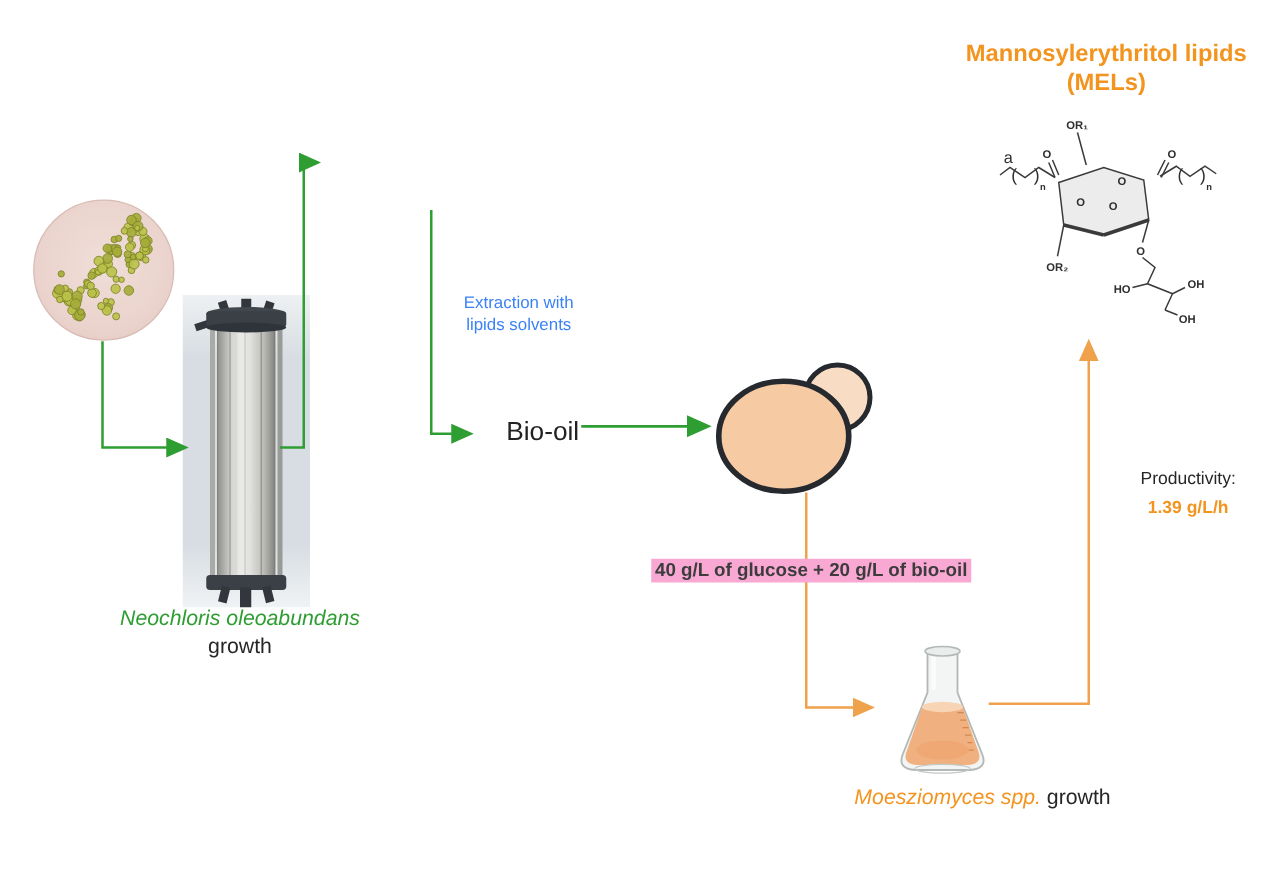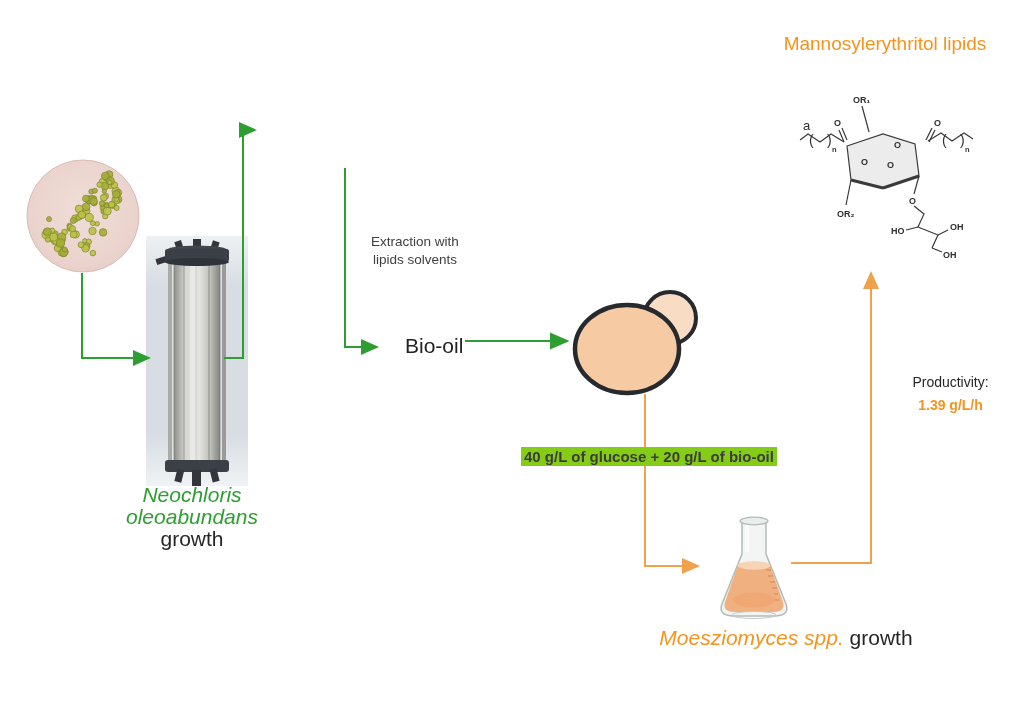--- a/index.html
+++ b/index.html
@@ -6,26 +6,26 @@
   .canvas{
     position:relative;width:1024px;height:702px;background:#fff;overflow:hidden;
     font-family:"Liberation Sans",sans-serif;color:#262626;
   }
   .illus{position:absolute;z-index:1;}
   .overlay{position:absolute;left:0;top:0;z-index:2;}
   .txt{position:absolute;z-index:3;}
   .center{text-align:center;}
   .green{color:var(--green);}
   .orange{color:var(--orange);}
-  .title{font-size:19px;font-weight:normal;line-height:23px;color:var(--orange);}
+  .title{font-size:19px;font-weight:bold;line-height:23px;color:var(--orange);}
   .production{font-size:18px;line-height:25px;}
-  .extraction{font-size:13.5px;line-height:18px;color:#404040;}
+  .extraction{font-size:13.5px;line-height:18px;color:#3b82f6;}
   .biooil{font-size:21px;color:#222;}
-  .medium{font-size:15px;font-weight:bold;color:#3c3c3c;background:#84cc16;padding:1px 3px;white-space:nowrap;}
-  .growthlbl{font-size:21px;line-height:22px;}
+  .medium{font-size:15px;font-weight:bold;color:#3c3c3c;background:#f9a8d4;padding:1px 3px;white-space:nowrap;}
+  .growthlbl{font-size:17px;line-height:22px;}
   .italic{font-style:italic;}
   .productivity{font-size:14px;line-height:23px;}
   svg text{font-family:"Liberation Sans",sans-serif;}
 </style>
 </head>
 <body>
 
 <div class="canvas">
 
   <svg class="illus" style="left:24px;top:157px;" width="118" height="118" viewBox="0 0 118 118">
@@ -267,20 +267,21 @@
     <path d="M82 273 L82 358 L148 358" fill="none" style="stroke:var(--green)" stroke-width="2" marker-end="url(#ag)"></path>
     <path d="M224 358 L243 358 L243 130 L254 130" fill="none" style="stroke:var(--green)" stroke-width="2" marker-end="url(#ag)"></path>
     <path d="M345 168 L345 347 L376 347" fill="none" style="stroke:var(--green)" stroke-width="2" marker-end="url(#ag)"></path>
     <path d="M465 341 L566 341" fill="none" style="stroke:var(--green)" stroke-width="2.2" marker-end="url(#ag)"></path>
     <path d="M645 394 L645 566 L697 566" fill="none" style="stroke:var(--orange_line)" stroke-width="2" marker-end="url(#ao)"></path>
     <path d="M791 563 L871 563 L871 274" fill="none" style="stroke:var(--orange_line)" stroke-width="2" marker-end="url(#ao)"></path>
   </svg>
 
   <div class="txt title center" style="left:752px;top:32px;width:266px;">
     <div>Mannosylerythritol lipids</div>
+    <div>(MELs)</div>
   </div>
 
 
   <div class="txt extraction center" style="left:355px;top:233px;width:120px;">
     <div>Extraction with</div>
     <div>lipids solvents</div>
   </div>
 
   <div class="txt biooil" style="left:405px;top:334px;">Bio-oil</div>
 

